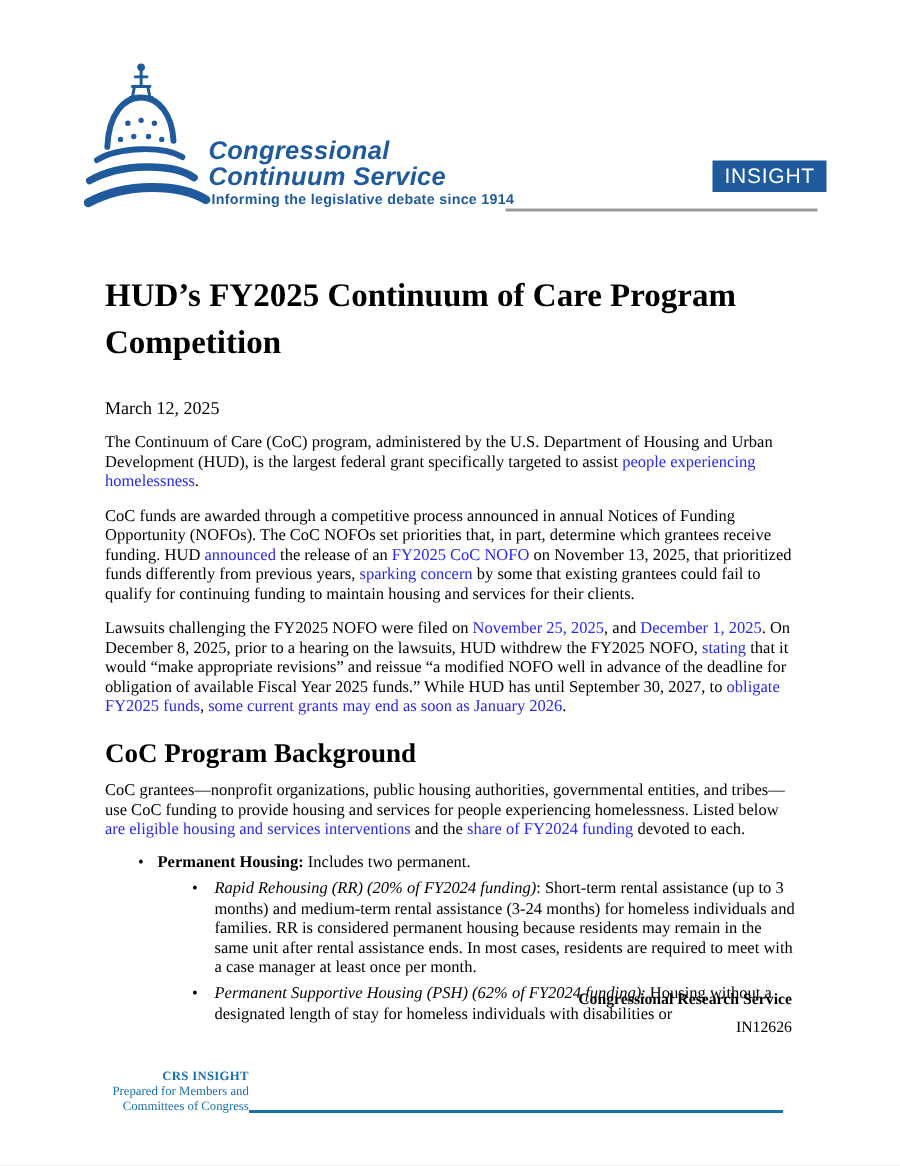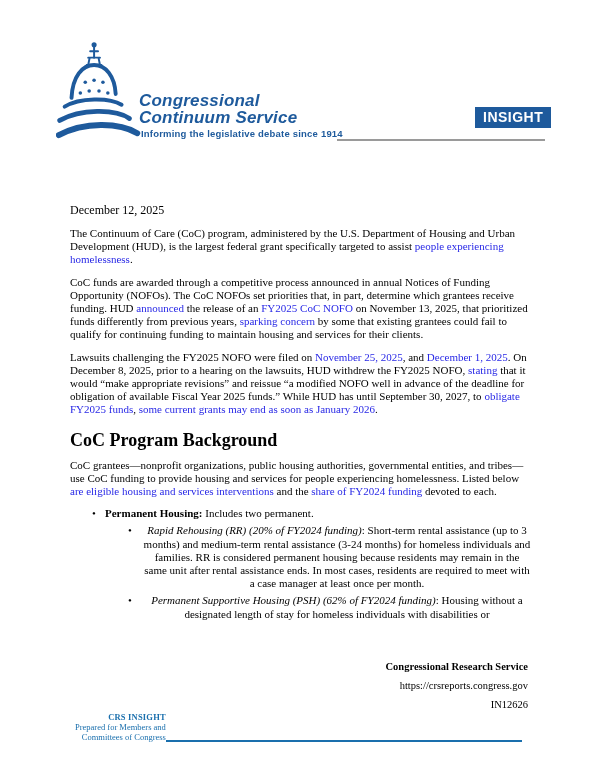--- a/index.html
+++ b/index.html
@@ -16,32 +16,32 @@
   }
   .tagline{
     position:absolute;left:141px;top:128px;
     font-family:"Liberation Sans", sans-serif;font-size:9.5px;font-weight:600;
     color:#1e5a9c;letter-spacing:.2px;
   }
   .gray-rule{position:absolute;left:337px;top:139px;width:208px;height:2px;background:#9a9a9a;}
   .badge{
     position:absolute;left:475px;top:107px;height:21px;min-width:54px;
     background:#1e5a9c;color:#fff;font-family:"Liberation Sans", sans-serif;
-    font-weight:bold;font-size:14px;line-height:21px;text-align:center;
+    font-weight:normal;font-size:14px;line-height:21px;text-align:center;
     padding:0 8px;letter-spacing:.5px;
   }
   
   .content{position:absolute;left:70px;top:181px;width:461px;}
   h1{margin:0;font-size:22px;line-height:31px;font-weight:bold;}
   .date{margin-top:22px;margin-bottom:9px;font-size:12px;}
   p{margin:0 0 9px 0;font-size:11px;line-height:13.2px;}
   h2{margin:12px 0 8px 0;font-size:18px;line-height:22px;font-weight:bold;}
   .b1,.b2{position:relative;font-size:11px;line-height:13.2px;margin:4px 0;}
   .b1{padding-left:35px;}
-  .b2{padding-left:73px;text-align:center;}
+  .b2{padding-left:73px;}
   .b1::before,.b2::before{content:"\2022";position:absolute;font-size:11px;}
   .b1::before{left:22px;}
   .b2::before{left:58px;}
   .seg-bold{font-weight:bold;}
   .seg-italic{font-style:italic;}
   .seg-link{color:#2828e6;}
   
   .footer-right{position:absolute;right:72px;top:657px;text-align:right;font-size:10.5px;line-height:19px;}
   .fr-org{font-weight:bold;}
   .footer-left{
@@ -80,34 +80,34 @@
   </div>
   <div class="wordmark">
     <div>Congressional</div>
     <div>Continuum Service</div>
   </div>
   <div class="tagline">Informing the legislative debate since 1914</div>
   <div class="gray-rule"></div>
   <div class="badge">INSIGHT</div>
 
   <main class="content">
-    <div class="date">December 12, 2025</div>
+    <h1>HUD’s FY2025 Continuum of Care Program Competition</h1>
+    <div class="date">March 12, 2025</div>
     <p><span class="seg-plain">The Continuum of Care (CoC) program, administered by the U.S. Department of Housing and Urban Development (HUD), is the largest federal grant specifically targeted to assist </span><span class="seg-link">people experiencing homelessness</span><span class="seg-plain">.</span></p>
     <p><span class="seg-plain">CoC funds are awarded through a competitive process announced in annual Notices of Funding Opportunity (NOFOs). The CoC NOFOs set priorities that, in part, determine which grantees receive funding. HUD </span><span class="seg-link">announced</span><span class="seg-plain"> the release of an </span><span class="seg-link">FY2025 CoC NOFO</span><span class="seg-plain"> on November 13, 2025, that prioritized funds differently from previous years, </span><span class="seg-link">sparking concern</span><span class="seg-plain"> by some that existing grantees could fail to qualify for continuing funding to maintain housing and services for their clients.</span></p>
     <p><span class="seg-plain">Lawsuits challenging the FY2025 NOFO were filed on </span><span class="seg-link">November 25, 2025</span><span class="seg-plain">, and </span><span class="seg-link">December 1, 2025</span><span class="seg-plain">. On December 8, 2025, prior to a hearing on the lawsuits, HUD withdrew the FY2025 NOFO, </span><span class="seg-link">stating</span><span class="seg-plain"> that it would “make appropriate revisions” and reissue “a modified NOFO well in advance of the deadline for obligation of available Fiscal Year 2025 funds.” While HUD has until September 30, 2027, to </span><span class="seg-link">obligate FY2025 funds</span><span class="seg-plain">, </span><span class="seg-link">some current grants may end as soon as January 2026</span><span class="seg-plain">.</span></p>
     <h2>CoC Program Background</h2>
     <p><span class="seg-plain">CoC grantees—nonprofit organizations, public housing authorities, governmental entities, and tribes—use CoC funding to provide housing and services for people experiencing homelessness. Listed below </span><span class="seg-link">are eligible housing and services interventions</span><span class="seg-plain"> and the </span><span class="seg-link">share of FY2024 funding</span><span class="seg-plain"> devoted to each.</span></p>
     <div class="b1"><span class="seg-bold">Permanent Housing:</span><span class="seg-plain"> Includes two permanent.</span></div>
     <div class="b2"><span class="seg-italic">Rapid Rehousing (RR) (20% of FY2024 funding)</span><span class="seg-plain">: Short-term rental assistance (up to 3 months) and medium-term rental assistance (3-24 months) for homeless individuals and families. RR is considered permanent housing because residents may remain in the same unit after rental assistance ends. In most cases, residents are required to meet with a case manager at least once per month.</span></div>
     <div class="b2"><span class="seg-italic">Permanent Supportive Housing (PSH) (62% of FY2024 funding)</span><span class="seg-plain">: Housing without a designated length of stay for homeless individuals with disabilities or</span></div>
   </main>
 
   <div class="footer-right">
     <div class="fr-org">Congressional Research Service</div>
-    <div class="fr-url">https://crsreports.congress.gov</div>
     <div class="fr-id">IN12626</div>
   </div>
 
   <div class="footer-left">
     <div class="fl-brand">CRS INSIGHT</div>
     <div>Prepared for Members and</div>
     <div>Committees of Congress</div>
   </div>
   <div class="footer-rule"></div>
 

